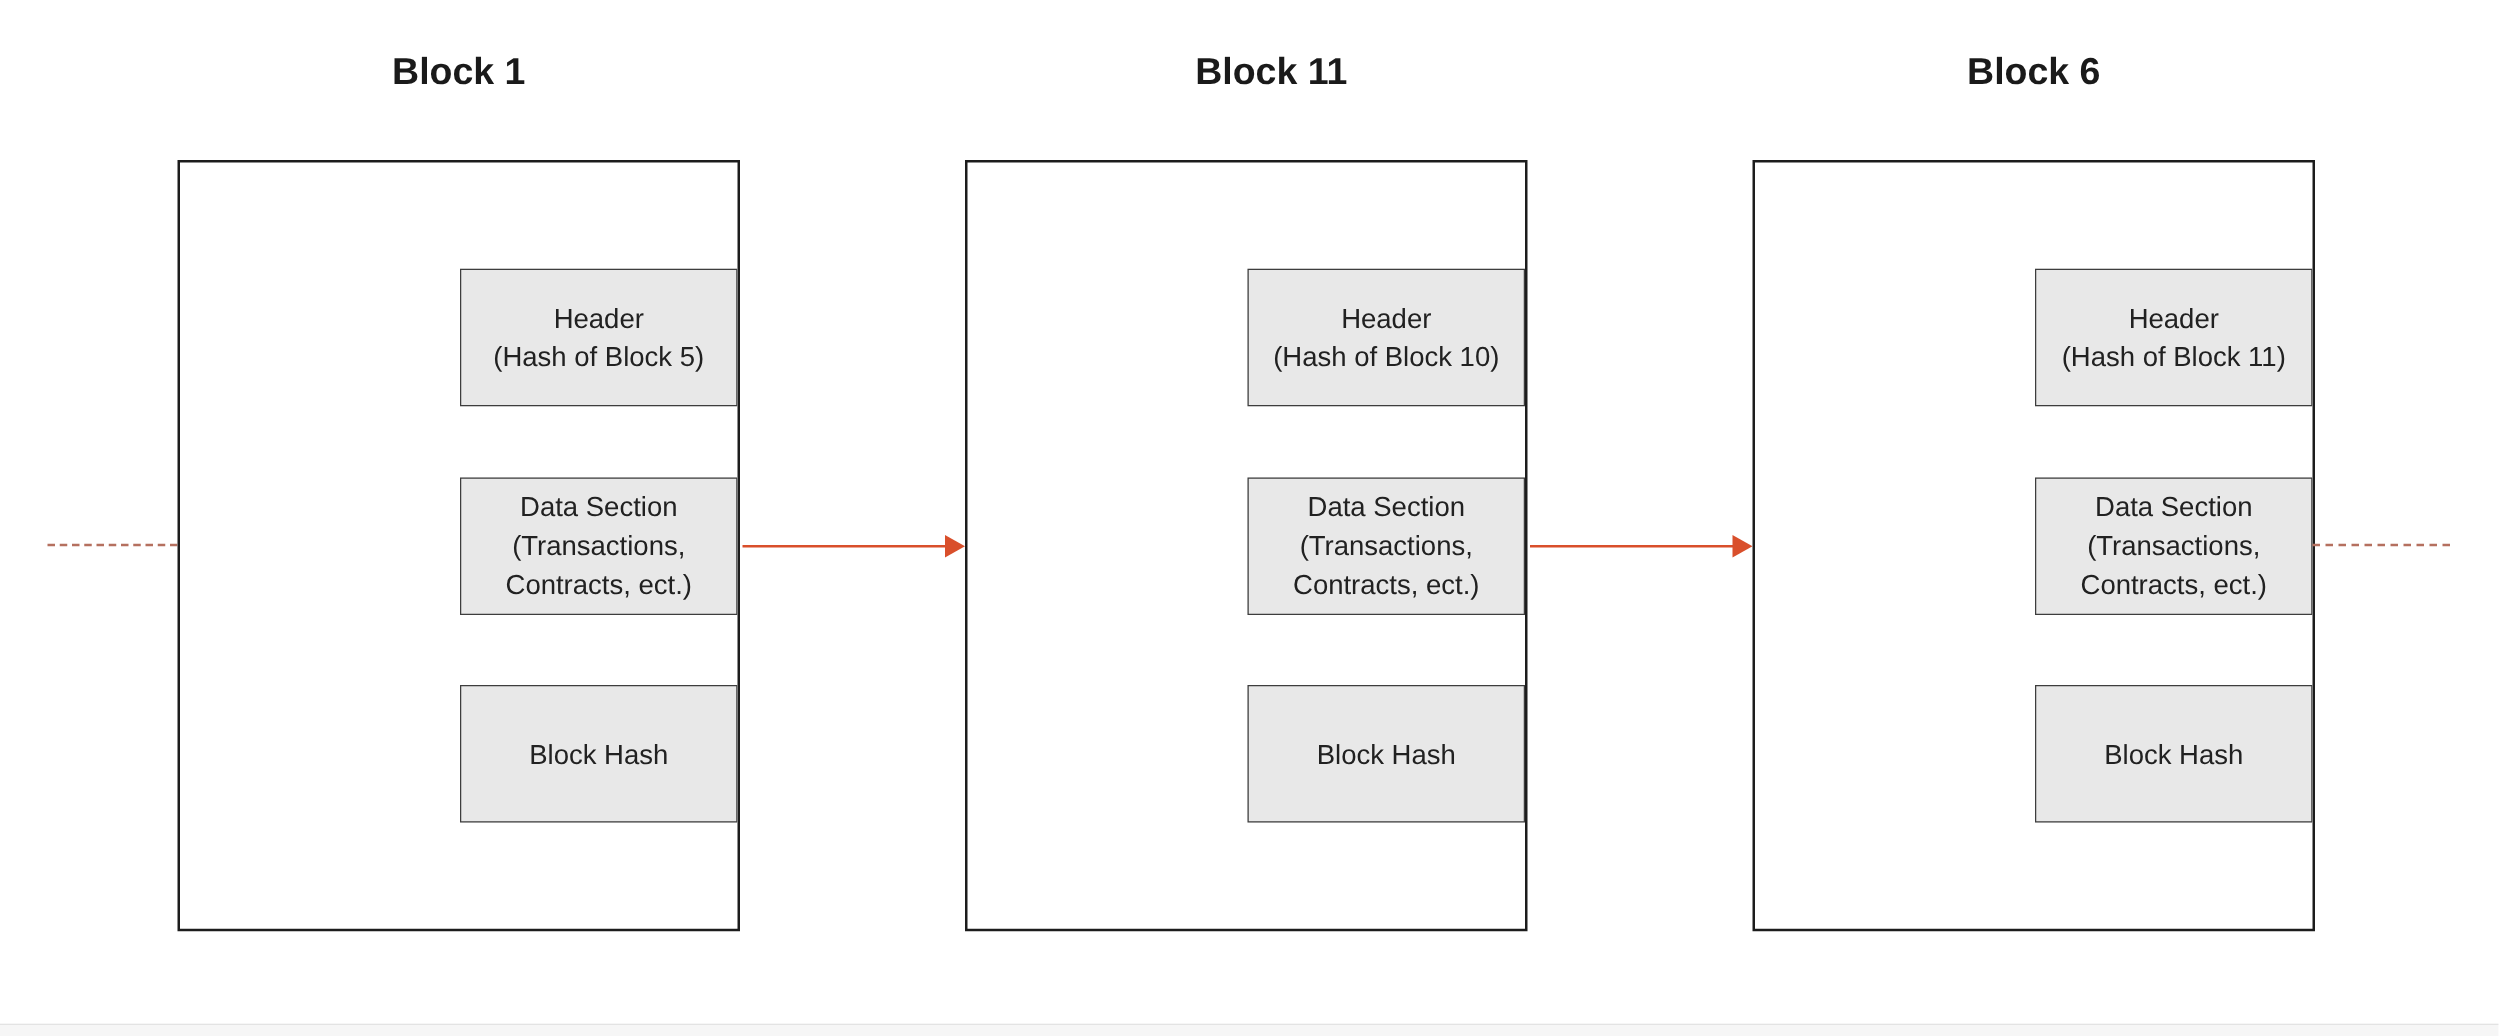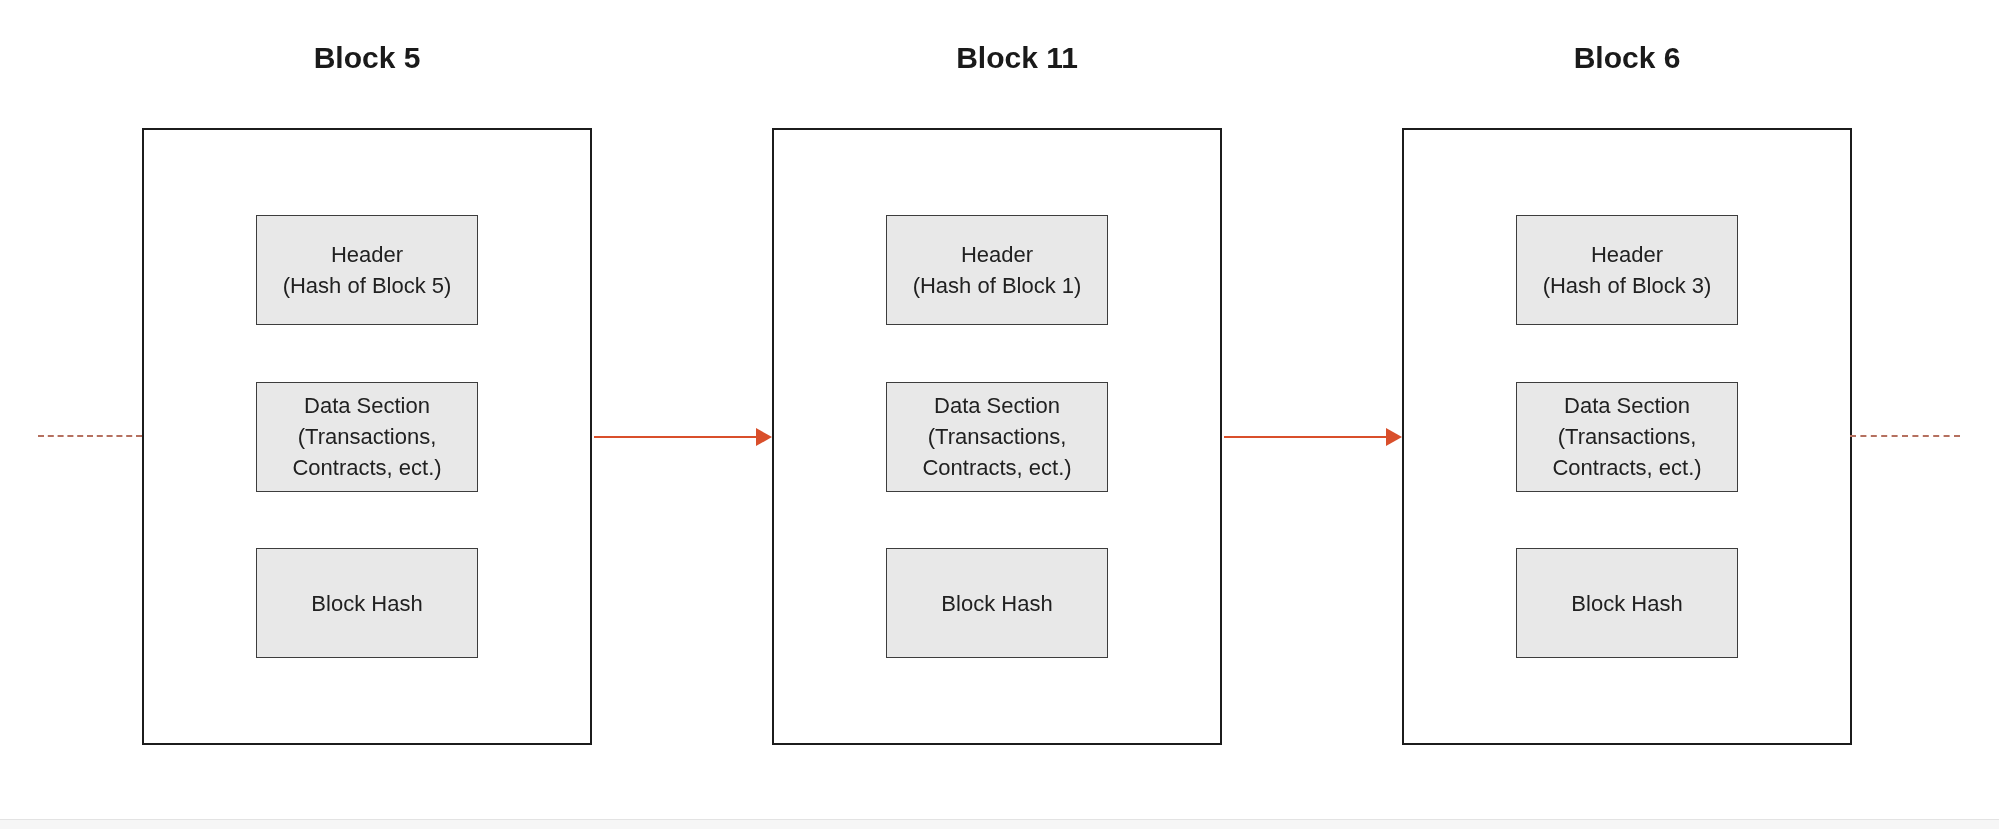--- a/index.html
+++ b/index.html
@@ -48,21 +48,21 @@
     top:128px;
     left:0;
     width:450px;
     height:617px;
     box-sizing:border-box;
     border:2.5px solid var(--block-border);
     background:#ffffff;
     display:flex;
     flex-direction:column;
     justify-content:space-between;
-    align-items:center;
+    align-items:flex-end;
     padding:85px 0;
   }
   .inner-box{
     width:222px;
     height:110px;
     box-sizing:border-box;
     background:var(--box-fill);
     border:1.5px solid var(--box-border);
     display:flex;
     flex-direction:column;
@@ -117,21 +117,21 @@
   }
 </style>
 </head>
 <body>
 
 <div class="canvas">
 
   <div class="dash dash-left"></div>
 
   <section class="block-group" id="bg0">
-    <h2 class="block-title">Block 5</h2>
+    <h2 class="block-title">Block 1</h2>
     <div class="block-frame">
       <div class="inner-box">
         <span>Header</span>
         <span>(Hash of Block 5)</span>
       </div>
       <div class="inner-box">
         <span>Data Section</span>
         <span>(Transactions,</span>
         <span>Contracts, ect.)</span>
       </div>
@@ -144,21 +144,21 @@
   <div class="arrow" id="arrow0">
     <div class="arrow-line"></div>
     <div class="arrow-head"></div>
   </div>
 
   <section class="block-group" id="bg1">
     <h2 class="block-title">Block 11</h2>
     <div class="block-frame">
       <div class="inner-box">
         <span>Header</span>
-        <span>(Hash of Block 1)</span>
+        <span>(Hash of Block 10)</span>
       </div>
       <div class="inner-box">
         <span>Data Section</span>
         <span>(Transactions,</span>
         <span>Contracts, ect.)</span>
       </div>
       <div class="inner-box">
         <span>Block Hash</span>
       </div>
     </div>
@@ -167,21 +167,21 @@
   <div class="arrow" id="arrow1">
     <div class="arrow-line"></div>
     <div class="arrow-head"></div>
   </div>
 
   <section class="block-group" id="bg2">
     <h2 class="block-title">Block 6</h2>
     <div class="block-frame">
       <div class="inner-box">
         <span>Header</span>
-        <span>(Hash of Block 3)</span>
+        <span>(Hash of Block 11)</span>
       </div>
       <div class="inner-box">
         <span>Data Section</span>
         <span>(Transactions,</span>
         <span>Contracts, ect.)</span>
       </div>
       <div class="inner-box">
         <span>Block Hash</span>
       </div>
     </div>

